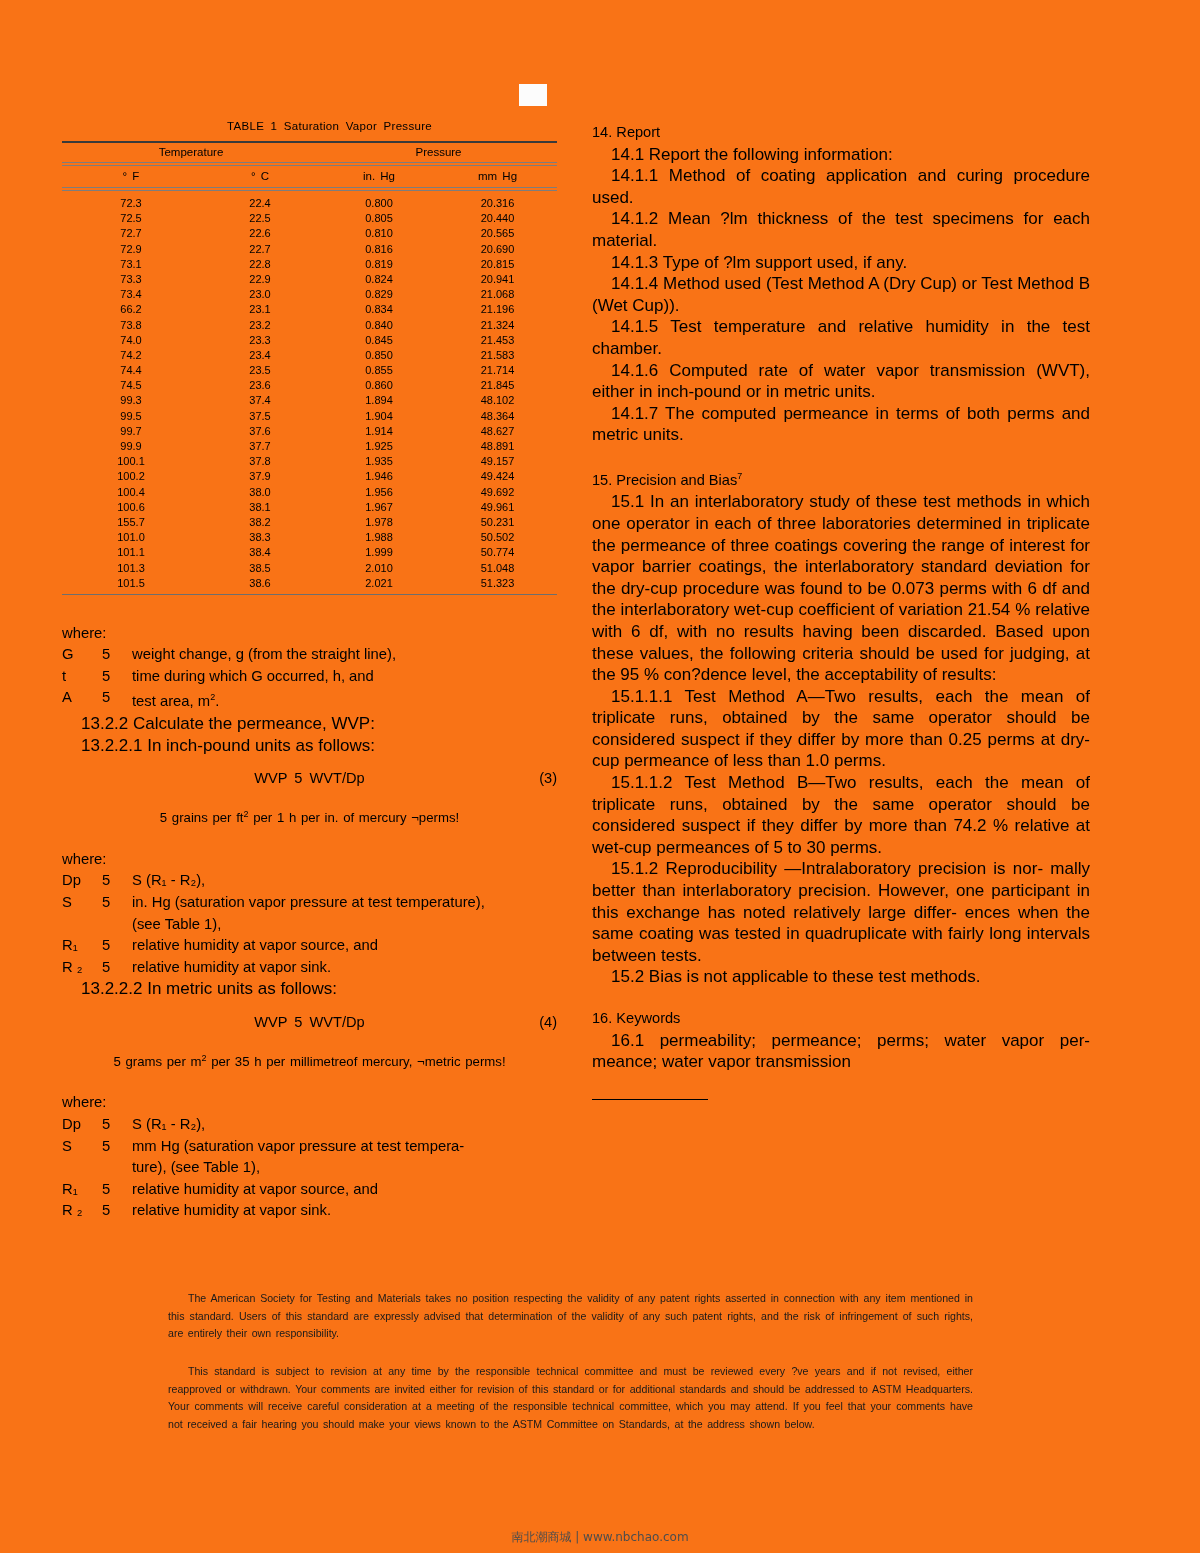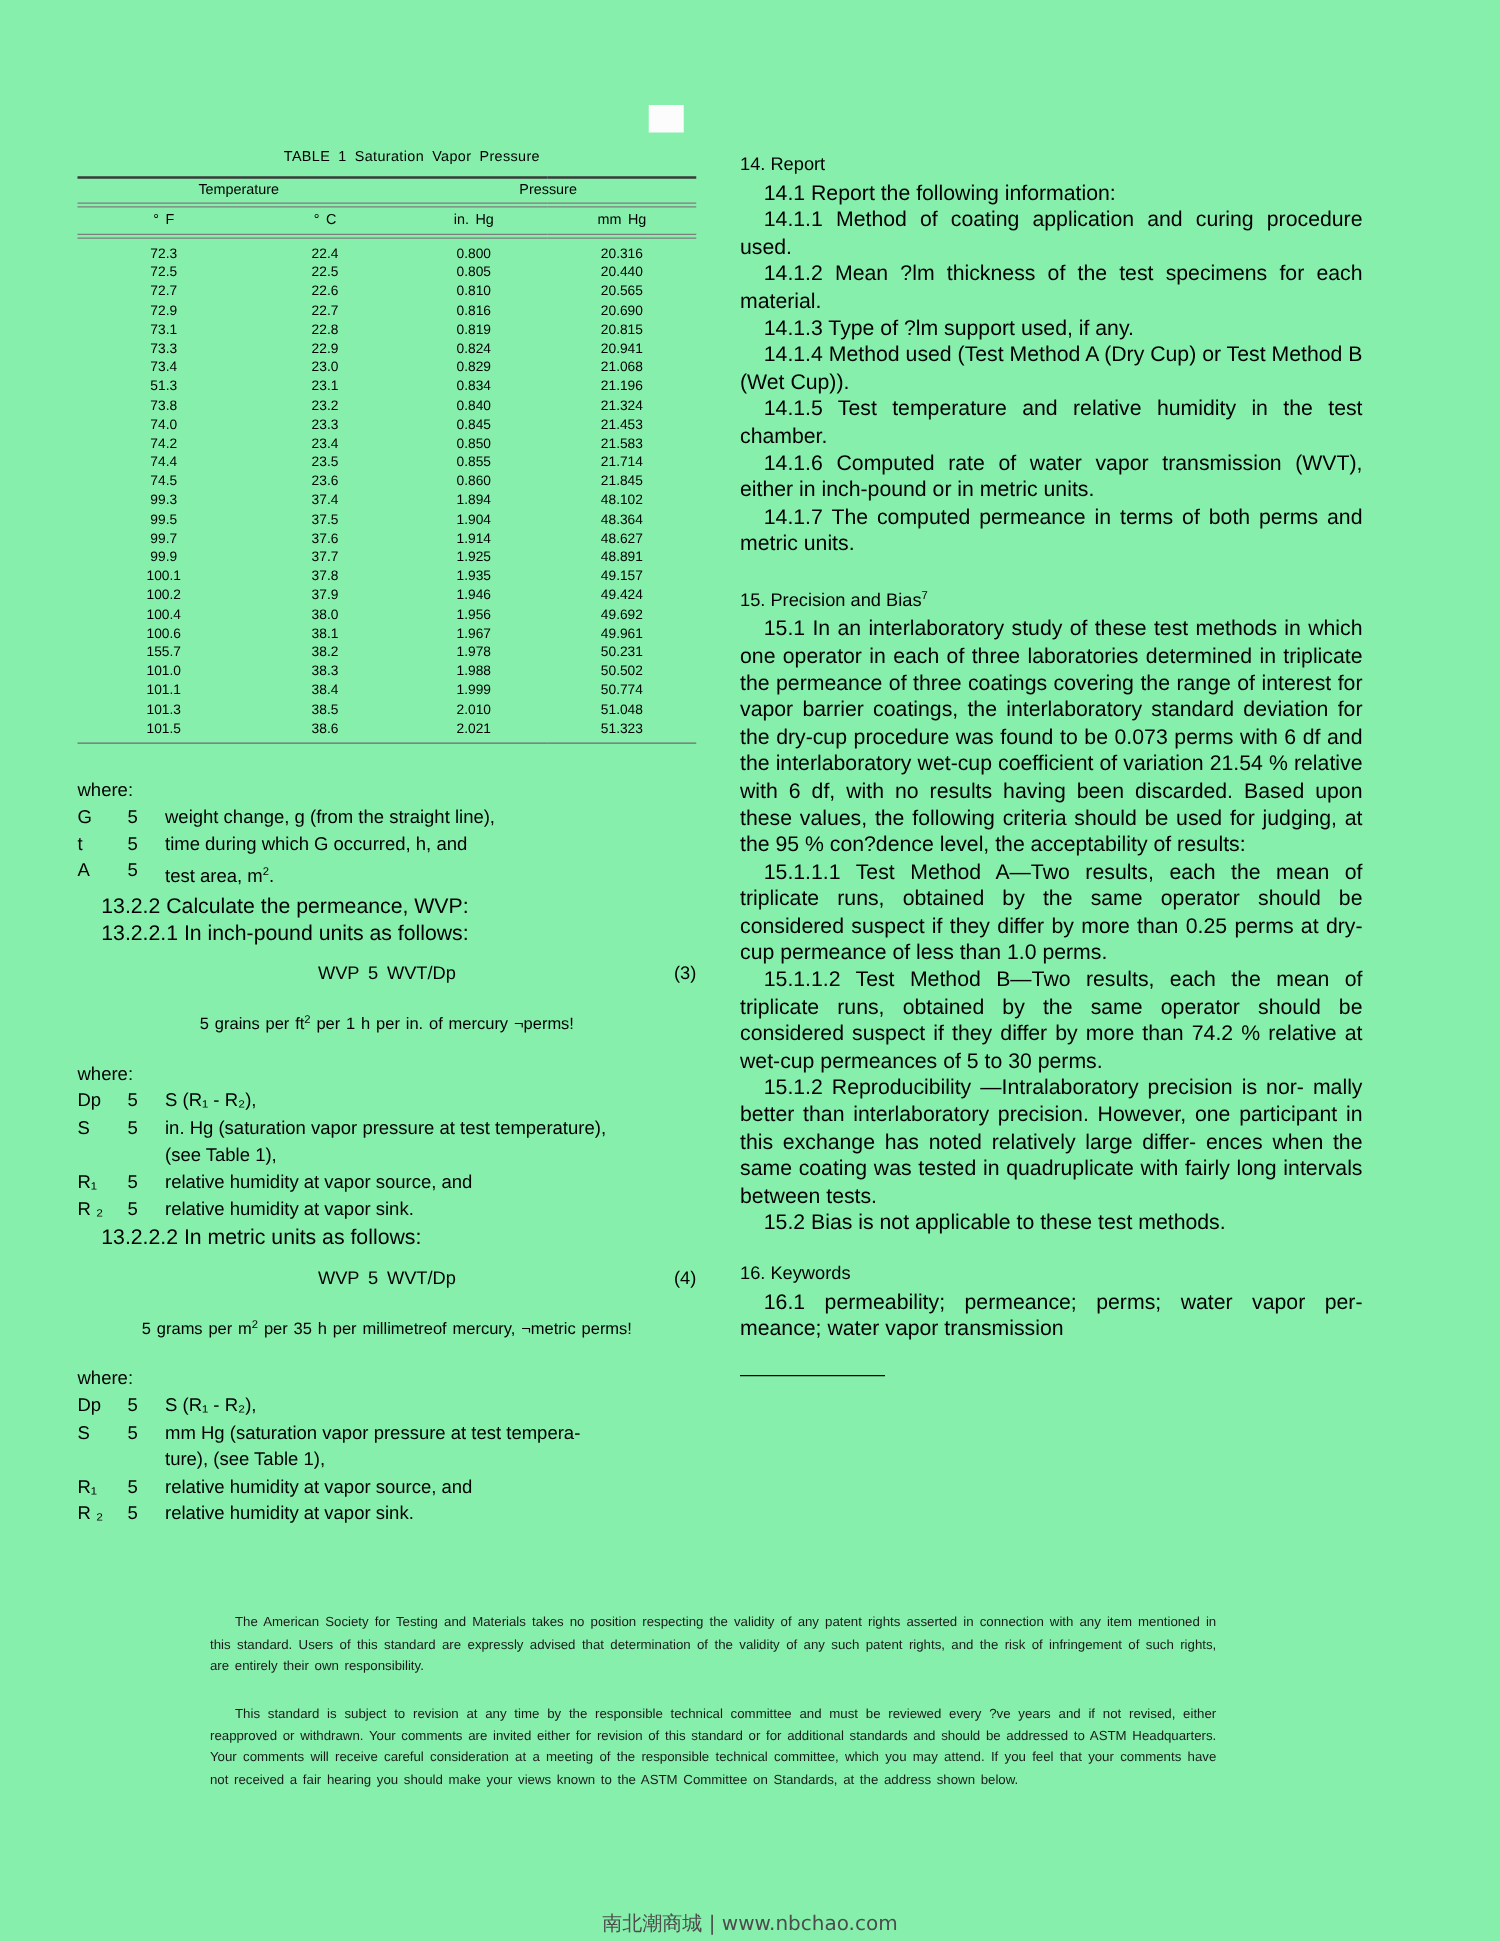--- a/index.html
+++ b/index.html
@@ -11,21 +11,21 @@
     width: 1200px;
     height: 1553px;
     position: relative;
     font-family: "Liberation Sans", sans-serif;
     color: #000000;
     -webkit-font-smoothing: antialiased;
   }
   .page {
     position: absolute;
     inset: 0;
-    background: #86efac;
+    background: #f97316;
   }
   .faint-box {
     position: absolute;
     left: 519px;
     top: 84px;
     width: 28px;
     height: 22px;
     background: #fcfcfc;
   }
 
@@ -174,21 +174,21 @@
   .legal.b1 { top: 1290px; }
   .legal.b2 { top: 1363px; }
   .legal p { margin: 0; text-indent: 20px; }
 
   .watermark {
     position: absolute;
     left: 0;
     right: 0;
     top: 1529px;
     text-align: center;
-    font-size: 16px;
+    font-size: 12px;
     color: #4d4d4d;
     font-family: "DejaVu Sans", sans-serif;
   }
 </style>
 </head>
 <body>
 
 <div class="page">
 
   <div class="faint-box"></div>
@@ -260,21 +260,21 @@
             <td>0.824</td>
             <td>20.941</td>
           </tr>
           <tr class="datarow">
             <td>73.4</td>
             <td>23.0</td>
             <td>0.829</td>
             <td>21.068</td>
           </tr>
           <tr class="datarow">
-            <td>51.3</td>
+            <td>66.2</td>
             <td>23.1</td>
             <td>0.834</td>
             <td>21.196</td>
           </tr>
           <tr class="datarow">
             <td>73.8</td>
             <td>23.2</td>
             <td>0.840</td>
             <td>21.324</td>
           </tr>

